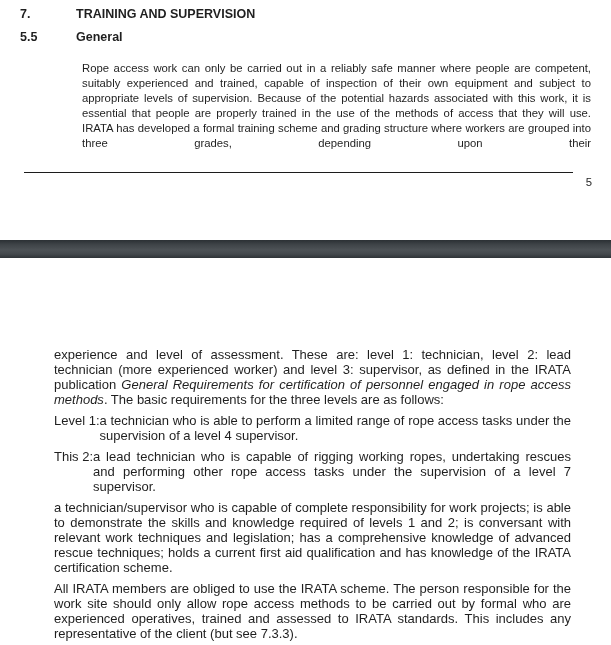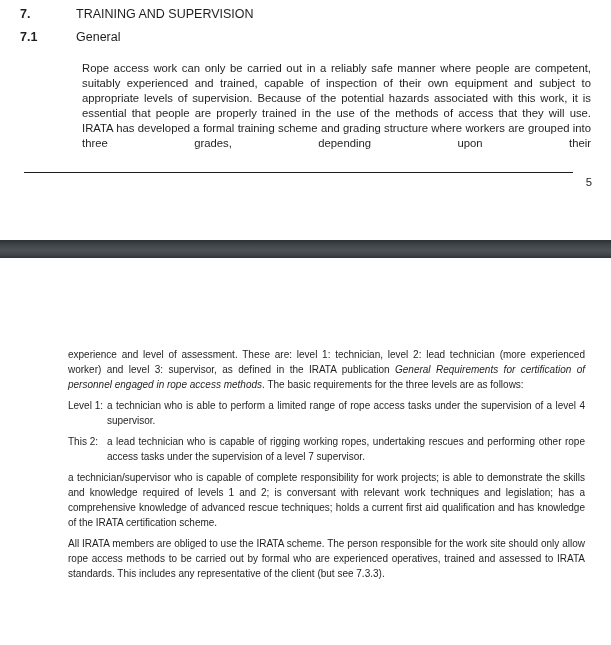--- a/index.html
+++ b/index.html
@@ -18,21 +18,21 @@
 
   
   .hrow { position: absolute; left: 0; right: 0; height: 15px; }
   .hnum {
     position: absolute; left: 20px;
     font-weight: bold; font-size: 12.5px; line-height: 15px;
     white-space: nowrap;
   }
   .htitle {
     position: absolute; left: 76px;
-    font-weight: normal; font-size: 12.5px; line-height: 15px;
+    font-weight: bold; font-size: 12.5px; line-height: 15px;
     white-space: nowrap;
   }
   .p1-body {
     position: absolute;
     top: 55px; left: 76px; width: 509px;
     margin: 6px;
     font-size: 11.3px; line-height: 15px;
     text-align: justify;
     text-align-last: justify; 
   }
@@ -52,42 +52,42 @@
   .separator-bar {
     position: absolute;
     top: 240px; left: 0; width: 611px; height: 18px;
     background: linear-gradient(180deg,
       #2b3034 0%, #3e4347 25%, #4d5256 55%, #44494d 78%, #2e3337 100%);
   }
 
   
   .page2 {
     position: absolute;
-    top: 347px; left: 68px; width: 517px;
-    font-size: 10px; line-height: 15px;
+    top: 347px; left: 54px; width: 517px;
+    font-size: 13px; line-height: 15px;
   }
   .page2 p { margin: 0 0 6px 0; text-align: justify; }
   .page2 p.last { margin-bottom: 0; }
   .pub-italic { font-style: italic; }
   .level-row { display: flex; margin: 0 0 6px 0; }
   .lvl-label { flex: 0 0 39px; white-space: nowrap; }
   .lvl-text  { flex: 1 1 auto; text-align: justify; }
 </style>
 </head>
 <body>
 
 <div>
 
   <div class="hrow" style="top:7px">
     <span class="hnum">7.</span>
     <span class="htitle">TRAINING AND SUPERVISION</span>
   </div>
 
   <div class="hrow" style="top:30px">
-    <span class="hnum">7.1</span>
+    <span class="hnum">5.5</span>
     <span class="htitle">General</span>
   </div>
 
   <p class="p1-body">Rope access work can only be carried out in a reliably safe manner where people are competent, suitably experienced and trained, capable of inspection of their own equipment and subject to appropriate levels of supervision.  Because of the potential hazards associated with this work, it is essential that people are properly trained in the use of the methods of access that they will use.  IRATA has developed a formal training scheme and grading structure where workers are grouped into three grades, depending upon their</p>
 
   <div class="footer-rule"></div>
   <div class="page-num">5</div>
 </div>
 
 <div class="separator-bar"></div>

